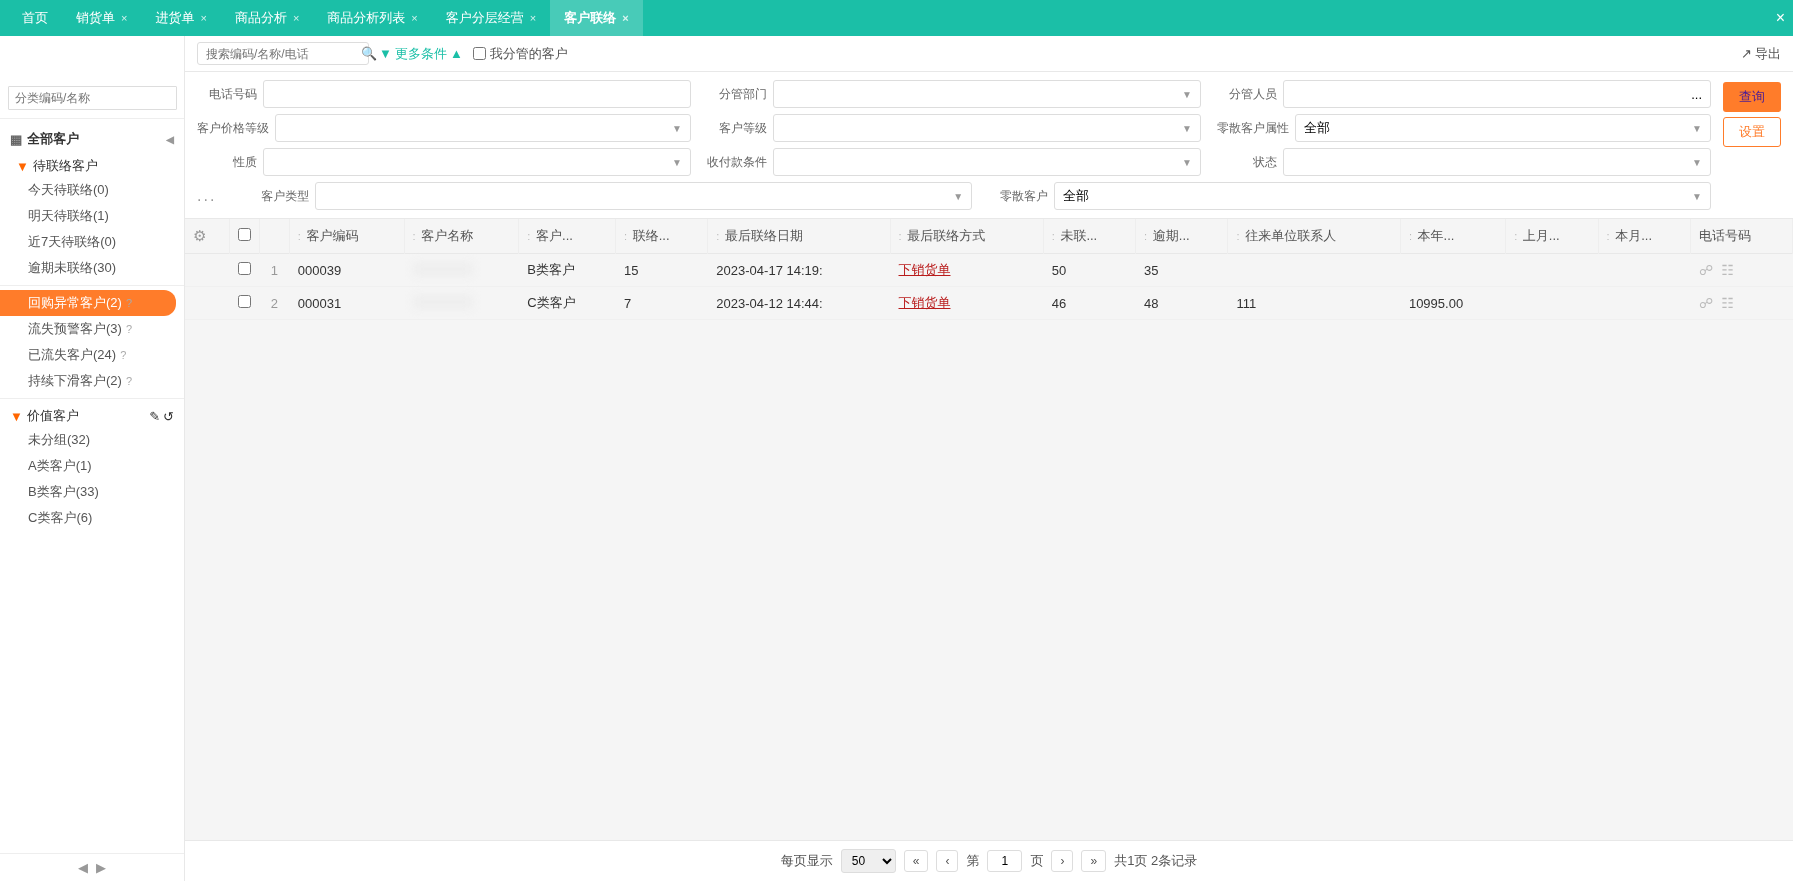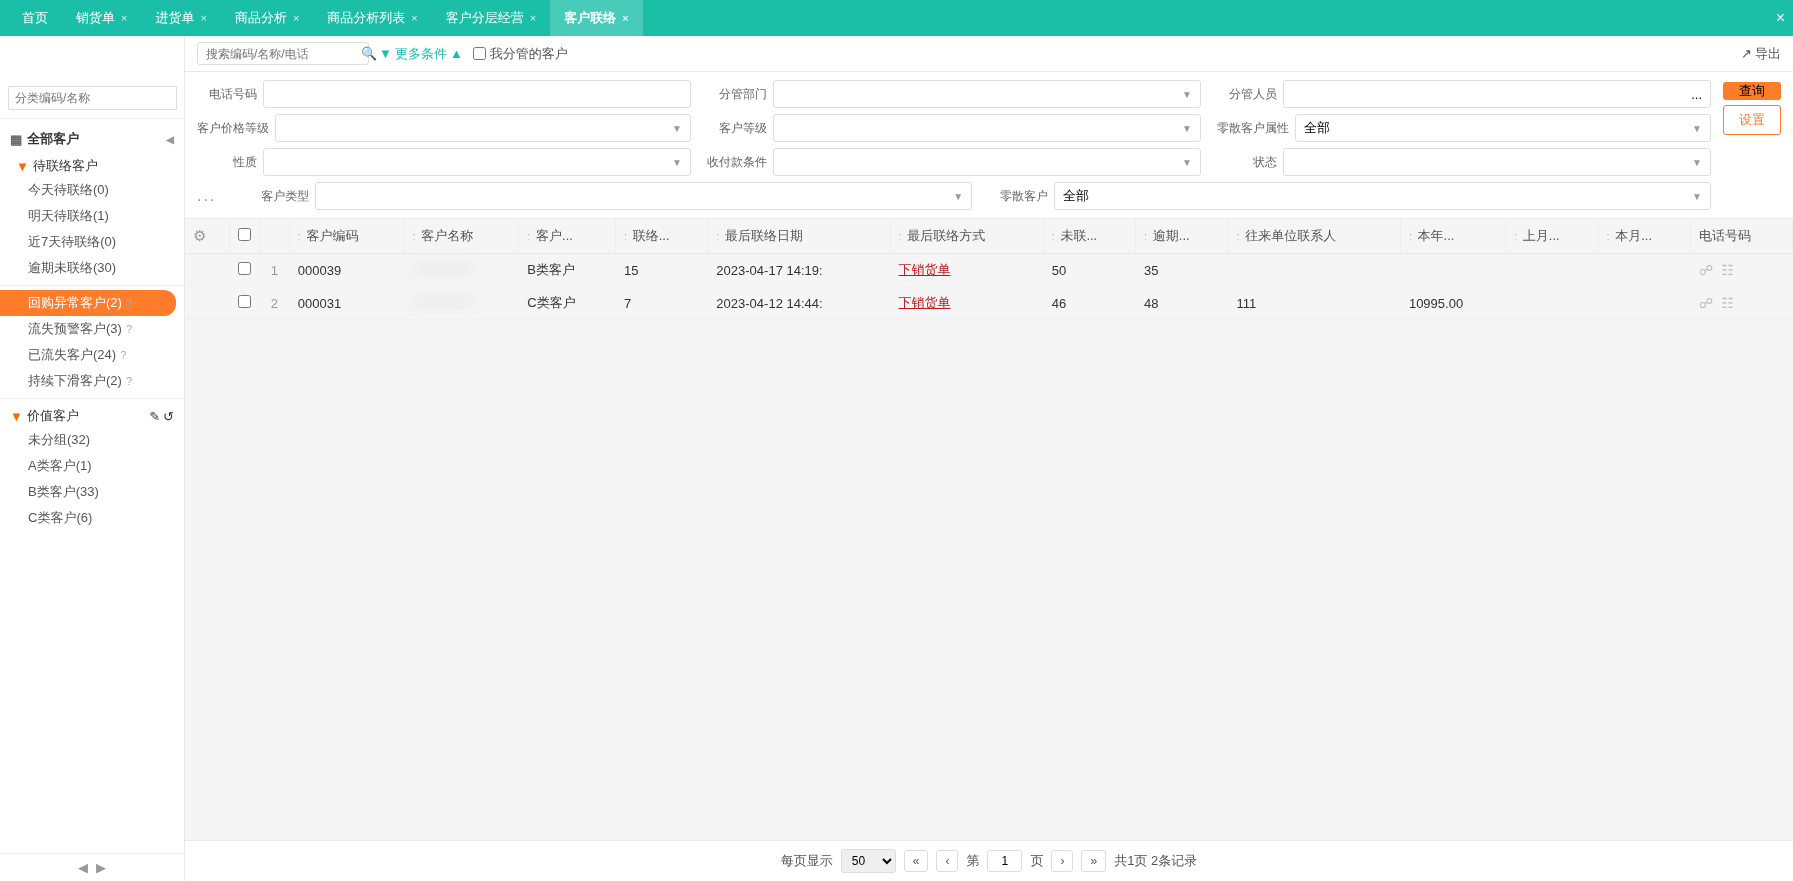--- a/index.html
+++ b/index.html
@@ -216,23 +216,23 @@
     .filter-input {
       flex: 1;
       border: 1px solid #ddd;
       border-radius: 3px;
       padding: 4px 8px;
       font-size: 12px;
       min-height: 28px;
     }
     .btn-query {
       background: #ff7c2a;
-      color: #000000;
+      color: #4c1d95;
       border: none;
-      padding: 0 16px;
+      padding: 6px 16px;
       border-radius: 3px;
       cursor: pointer;
       font-size: 13px;
       font-family: Liberation Serif, serif;
     }
     .btn-settings {
       background: #fff;
       color: #ff7c2a;
       border: 1px solid #ff7c2a;
       padding: 5px 14px;

